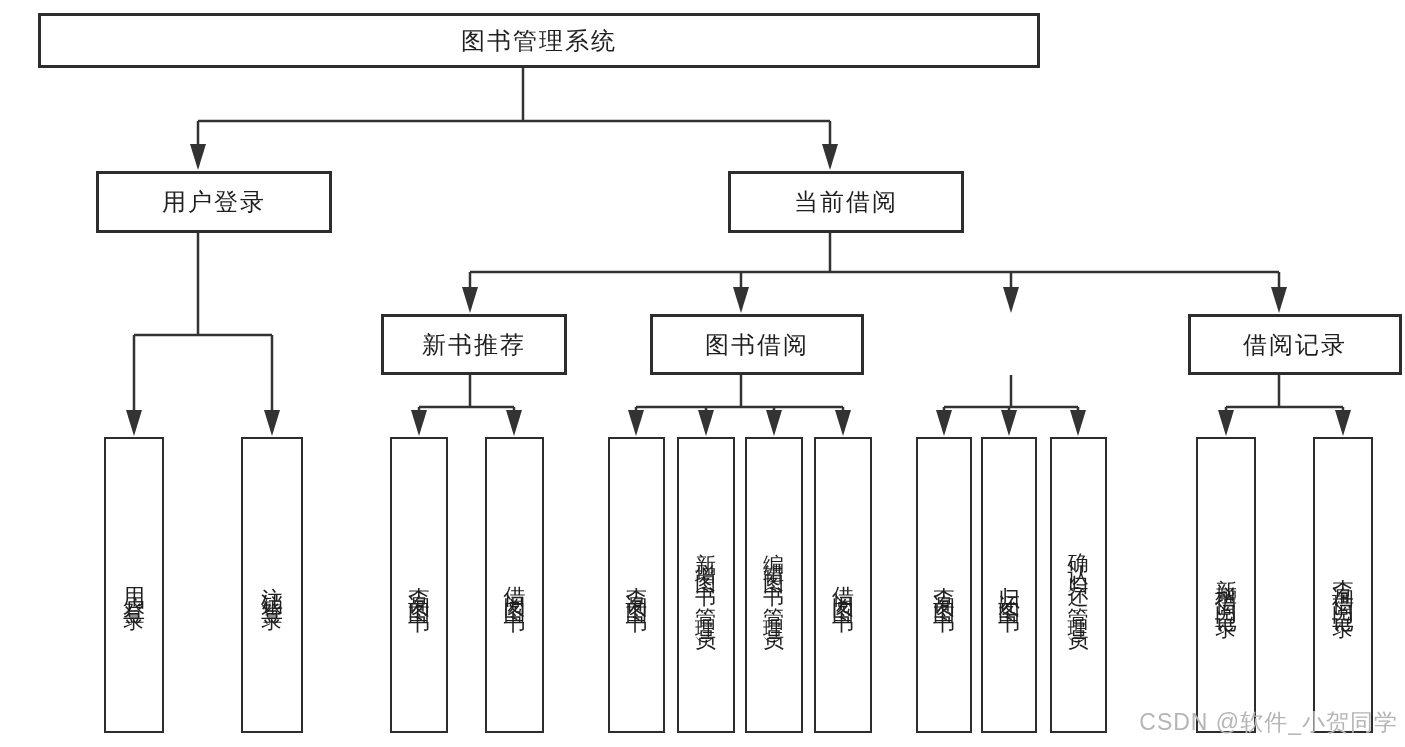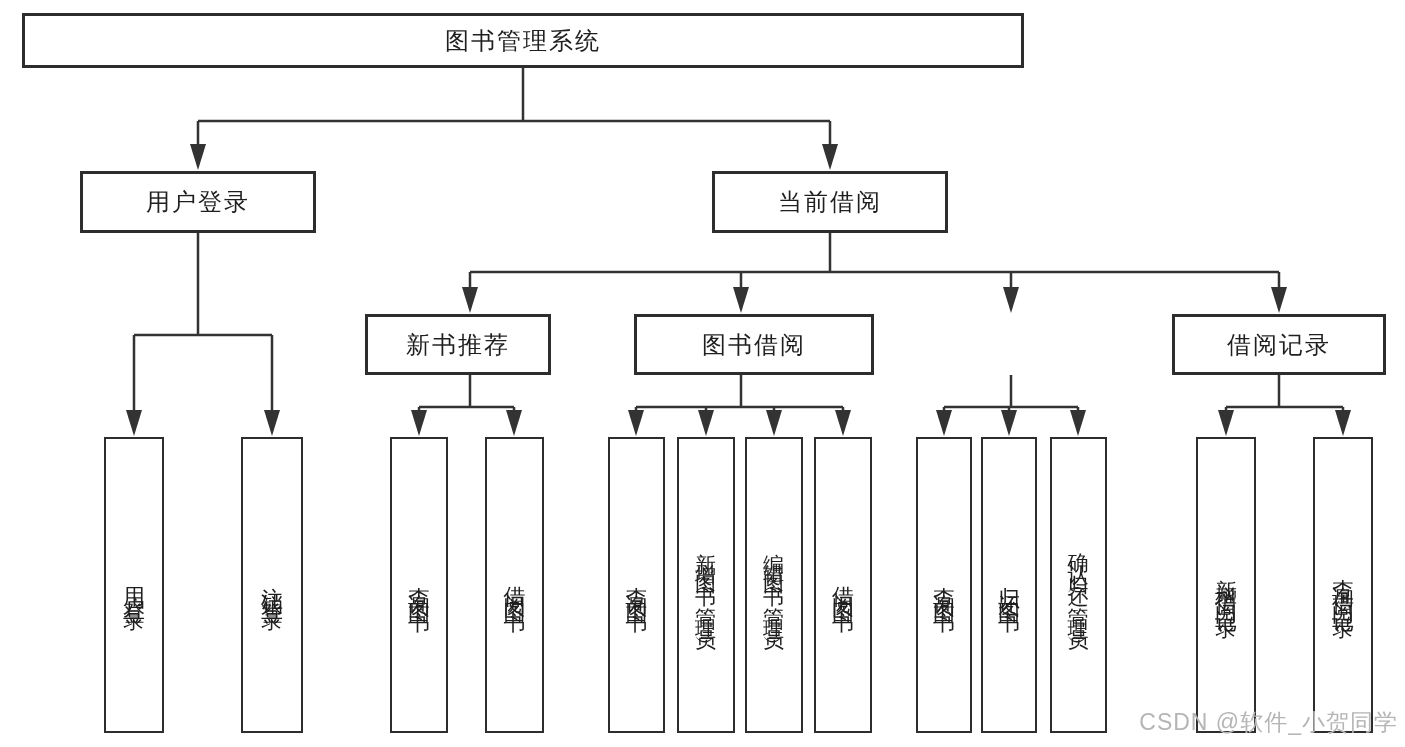--- a/index.html
+++ b/index.html
@@ -21,21 +21,21 @@
   .wires path{fill:none;stroke:var(--line);stroke-width:2.5px;}
   .wires polygon{fill:var(--line);stroke:none;}
   .node{
     position:absolute;
     box-sizing:border-box;
     background:#ffffff;
     display:flex;align-items:center;justify-content:center;
     color:var(--text);
     text-align:center;
   }
-  .h{border:3px solid var(--border);font-size:24px;letter-spacing:2px;}
+  .h{border:3px solid var(--border);font-size:24px;letter-spacing:2px;margin-left:16px;}
   .v{
     border:2.5px solid var(--border);
     font-size:22px;
     letter-spacing:8px;
     writing-mode:vertical-lr;
     text-orientation:upright;
     line-height:1;
   }
   .v.long{letter-spacing:11px;font-size:21px;}
   .watermark{
@@ -80,21 +80,21 @@
   </svg>
 
   <div class="node h" style="left:22px;top:13px;width:1002px;height:55px">图书管理系统</div>
 
   <div class="node h" style="left:80px;top:171px;width:236px;height:62px">用户登录</div>
 
   <div class="node h" style="left:712px;top:171px;width:236px;height:62px">当前借阅</div>
 
   <div class="node h" style="left:365px;top:314px;width:186px;height:61px">新书推荐</div>
 
-  <div class="node h" style="left:634px;top:314px;width:240px;height:61px">图书借阅</div>
+  <div class="node h" style="left:634px;top:314px;width:214px;height:61px">图书借阅</div>
 
 
   <div class="node h" style="left:1172px;top:314px;width:214px;height:61px">借阅记录</div>
 
   <div class="node v" style="left:104px;top:437px;width:60px;height:296px">用户登录</div>
 
   <div class="node v" style="left:241px;top:437px;width:62px;height:296px">注销登录</div>
 
   <div class="node v" style="left:390px;top:437px;width:58px;height:296px">查询图书</div>
 

